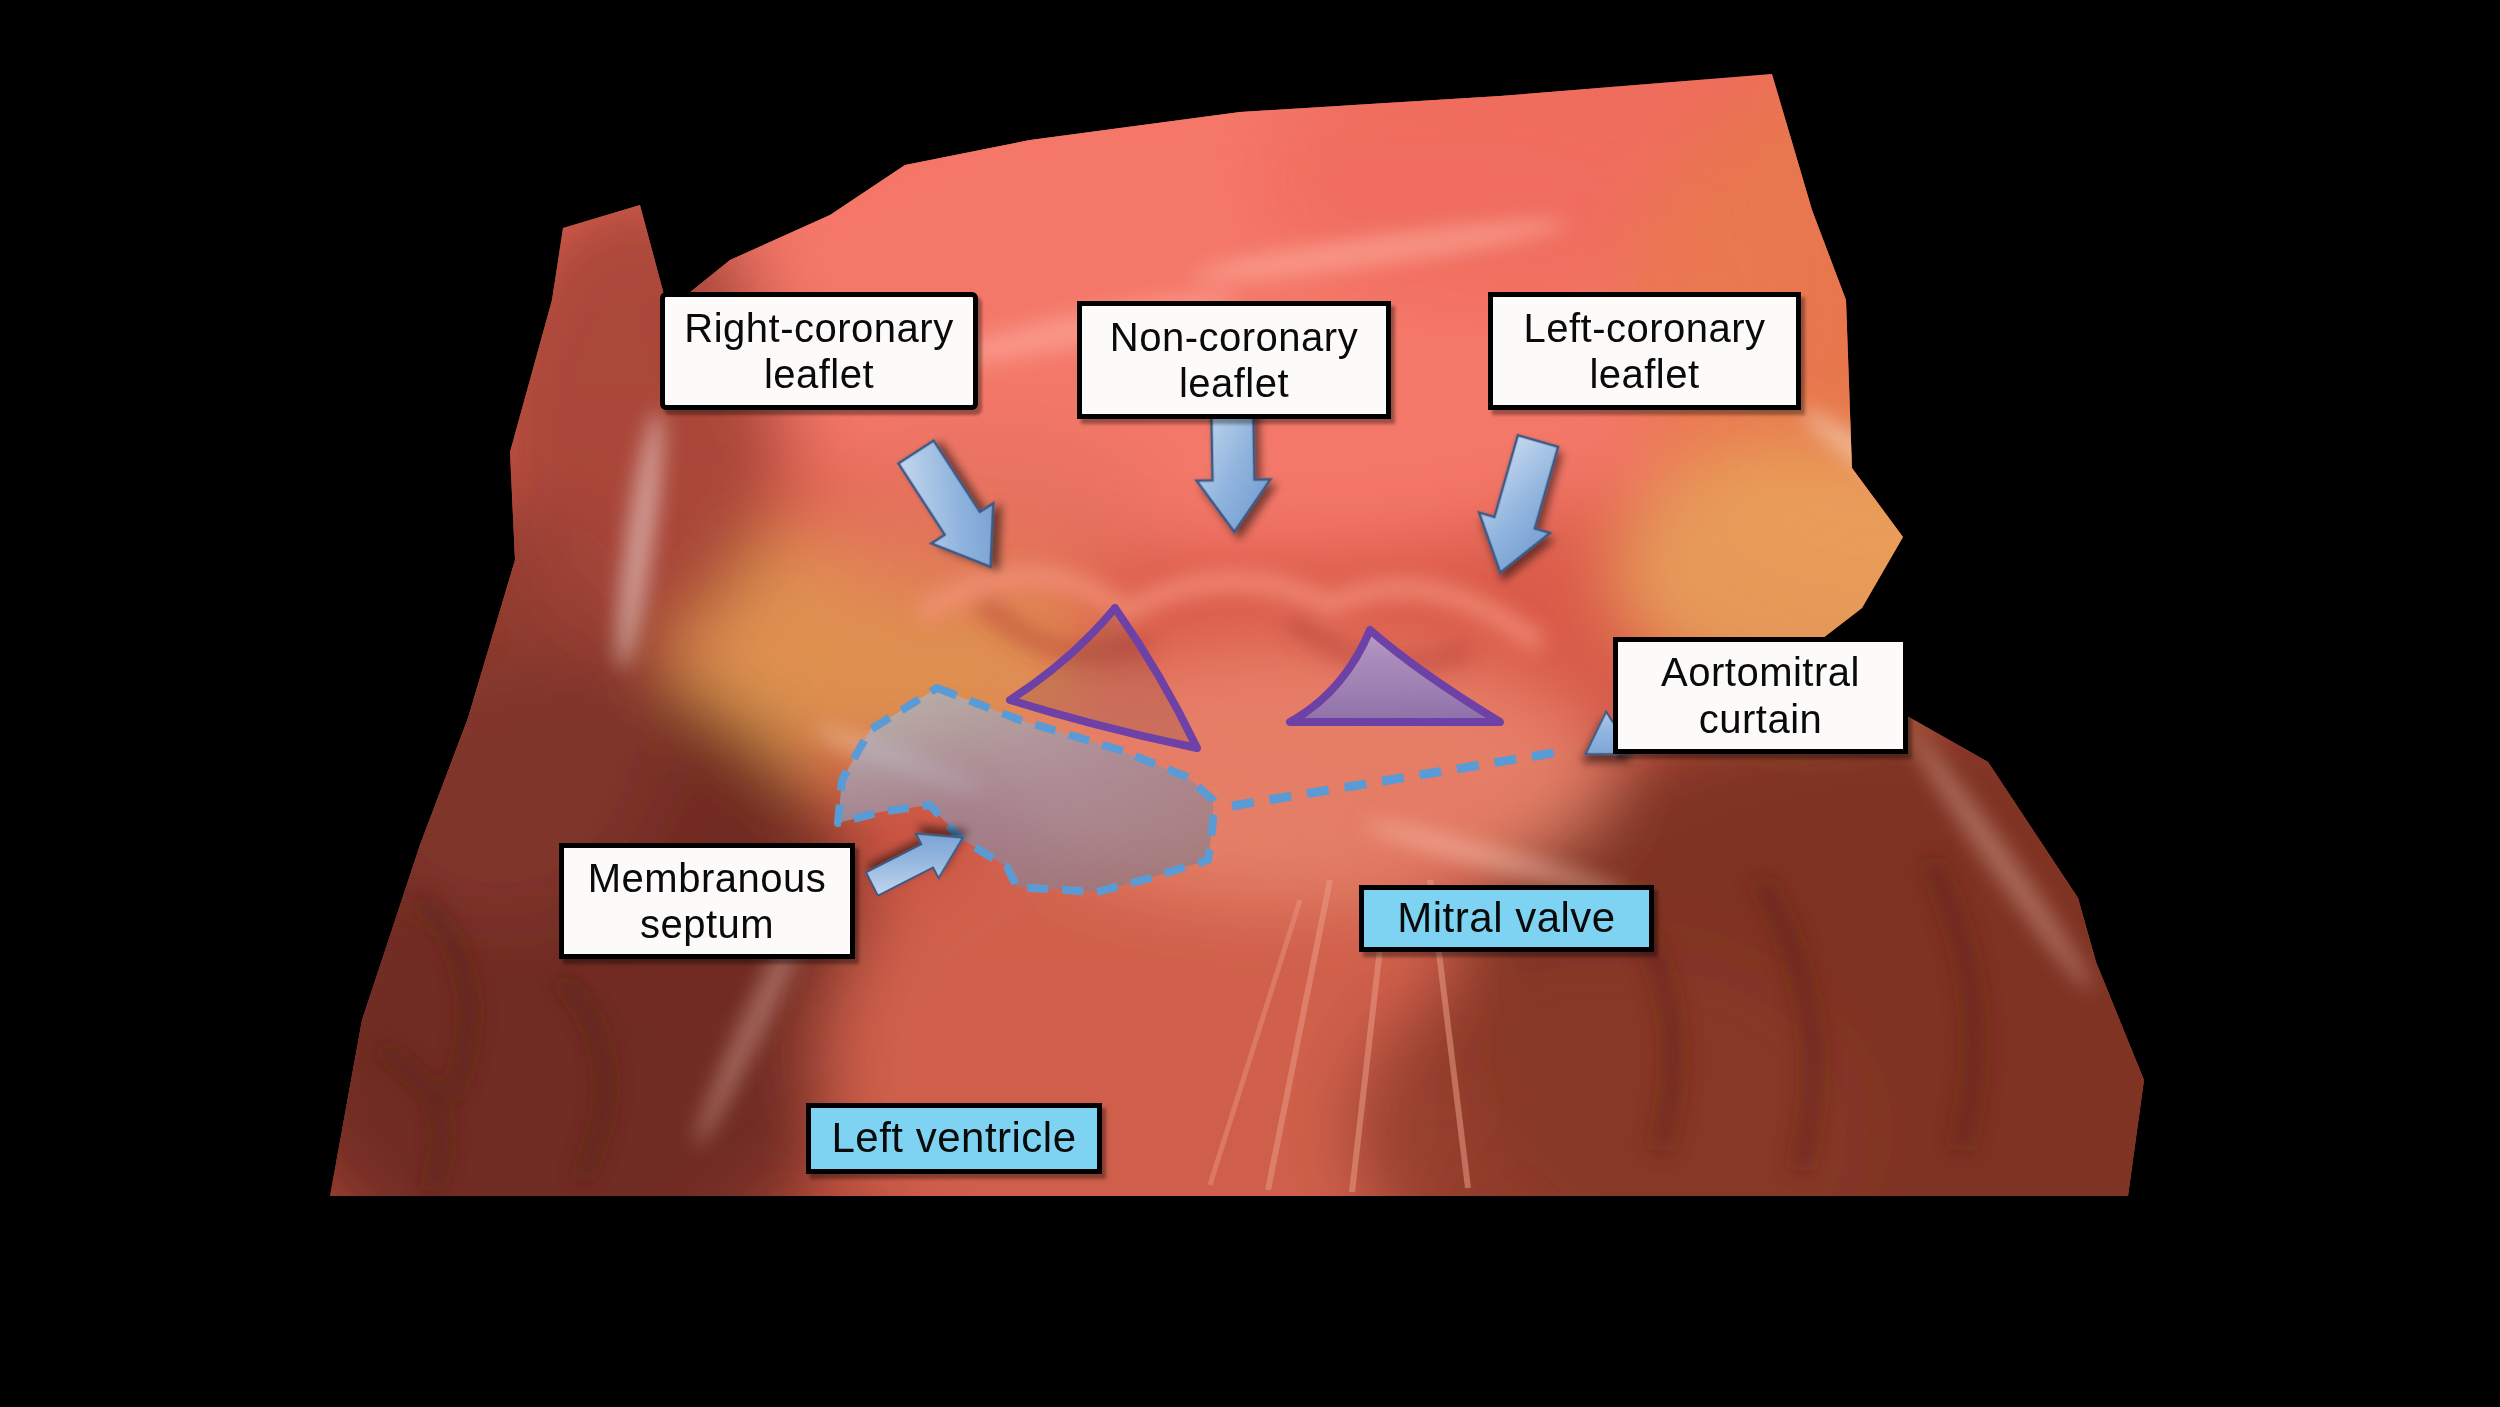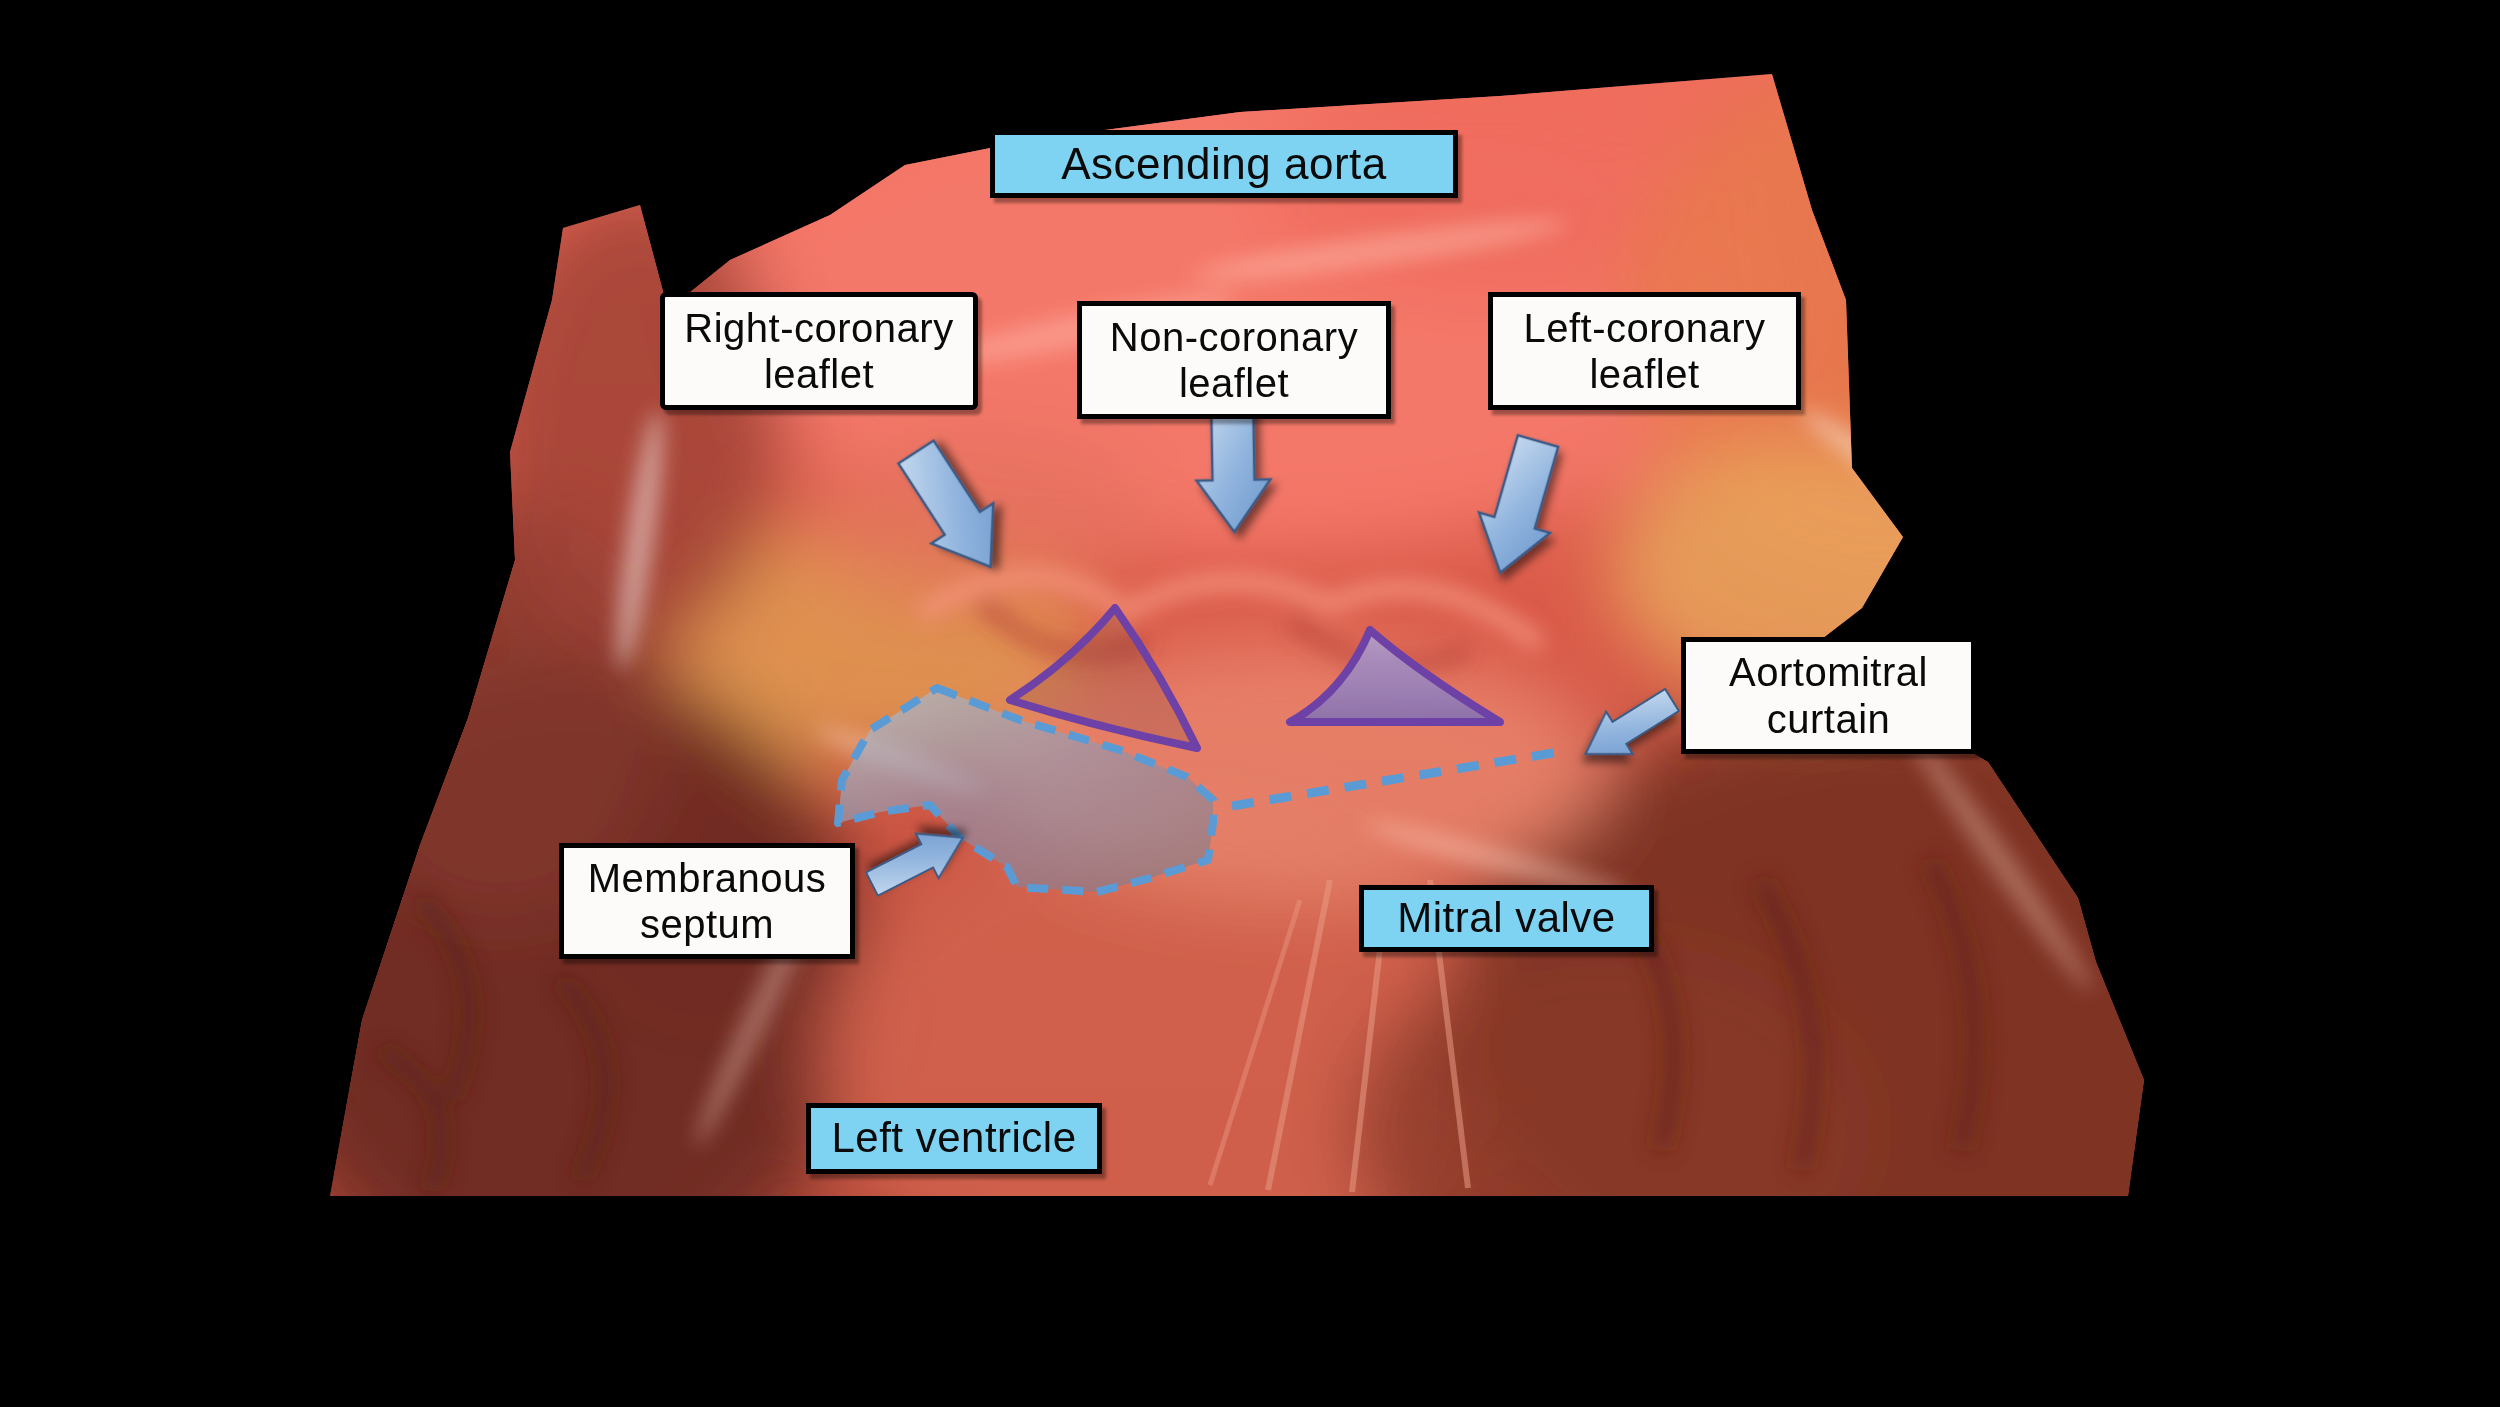--- a/index.html
+++ b/index.html
@@ -22,21 +22,21 @@
     line-height:1.16;
     letter-spacing:.5px;
     box-shadow:4px 5px 3px rgba(0,0,0,.35);
   }
   .label.cyan{background:#7fd3f2;}
   .label.white{background:#fcfbfa;}
   .lbl-ascending-aorta  {left:990px; top:130px; width:468px; height:68px; font-size:44px;}
   .lbl-right-coronary   {left:660px; top:292px; width:318px; height:118px;border-radius:6px;}
   .lbl-non-coronary     {left:1077px;top:253px; width:314px; height:118px;margin-top:48px;}
   .lbl-left-coronary    {left:1488px;top:292px; width:313px; height:118px;}
-  .lbl-aortomitral      {left:1681px;top:637px; width:295px; height:117px;}
+  .lbl-aortomitral      {left:1613px;top:637px; width:295px; height:117px;}
   .lbl-membranous       {left:559px; top:843px; width:296px; height:116px;justify-content:flex-end;}
   .lbl-mitral-valve     {left:1349px;top:885px; width:295px; height:67px; font-size:42px;margin-left:10px;}
   .lbl-left-ventricle   {left:806px; top:1063px;width:296px; height:71px; font-size:42px;margin-top:40px;}
 </style>
 </head>
 <body>
 
 <div class="stage">
 
   <svg width="2500" height="1407" viewBox="0 0 2500 1407">
@@ -147,23 +147,20 @@
     </g>
 
     <g transform="translate(872,884) rotate(-117)" filter="url(#dropSh)">
       <path d="M -13,0 L 13,0 L 13,62 L 25,62 L 0,102 L -25,62 L -13,62 Z" fill="url(#arrowGrad)" stroke="#3d5a85" stroke-width="2"></path>
     </g>
     <g transform="translate(1672,700) rotate(58)" filter="url(#dropSh)">
       <path d="M -13,0 L 13,0 L 13,62 L 25,62 L 0,102 L -25,62 L -13,62 Z" fill="url(#arrowGrad)" stroke="#3d5a85" stroke-width="2"></path>
     </g>
   </svg>
 
-  <div class="label cyan lbl-ascending-aorta">
-    <span>Ascending aorta</span>
-  </div>
   <div class="label white lbl-right-coronary">
     <span>Right-coronary leaflet</span>
   </div>
   <div class="label white lbl-non-coronary">
     <span>Non-coronary leaflet</span>
   </div>
   <div class="label white lbl-left-coronary">
     <span>Left-coronary leaflet</span>
   </div>
   <div class="label white lbl-aortomitral">

